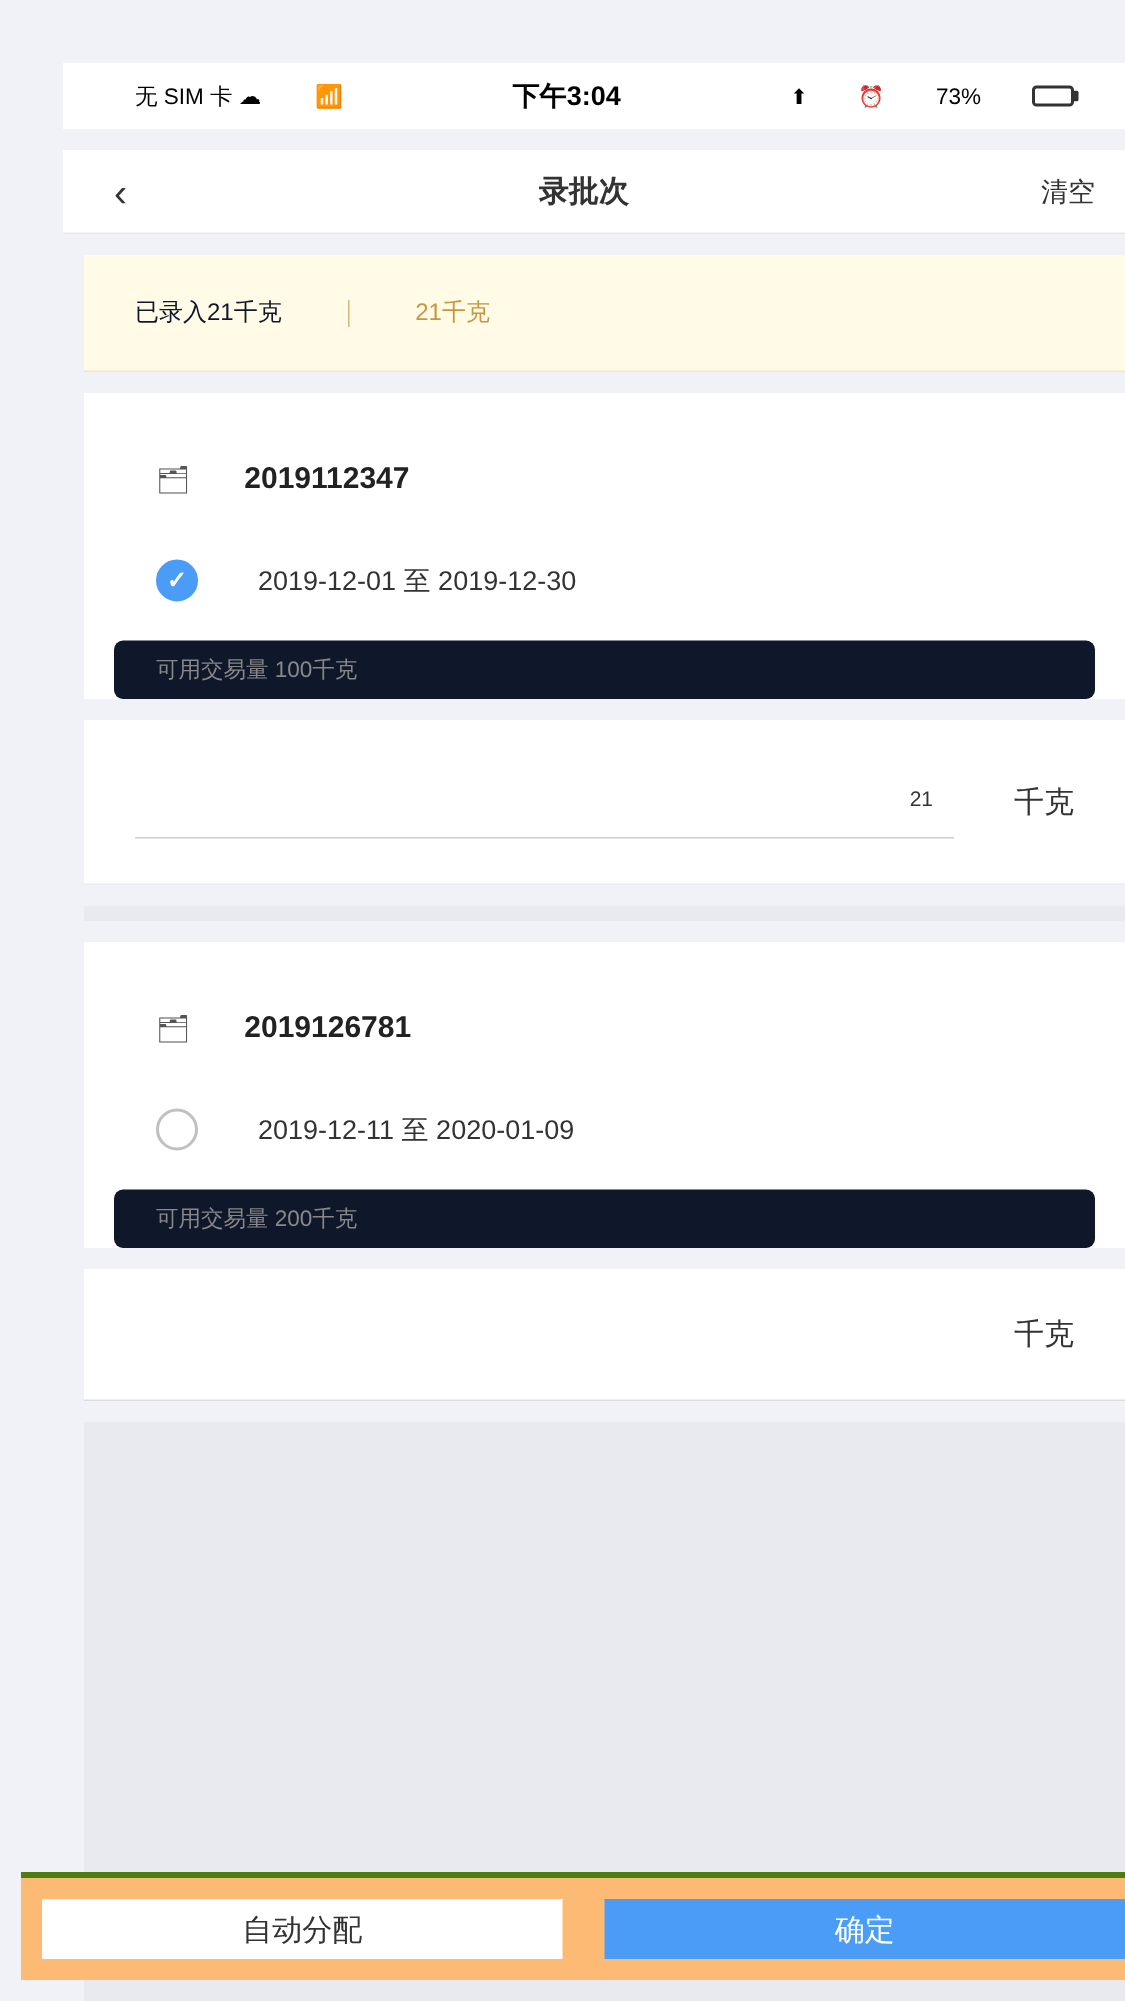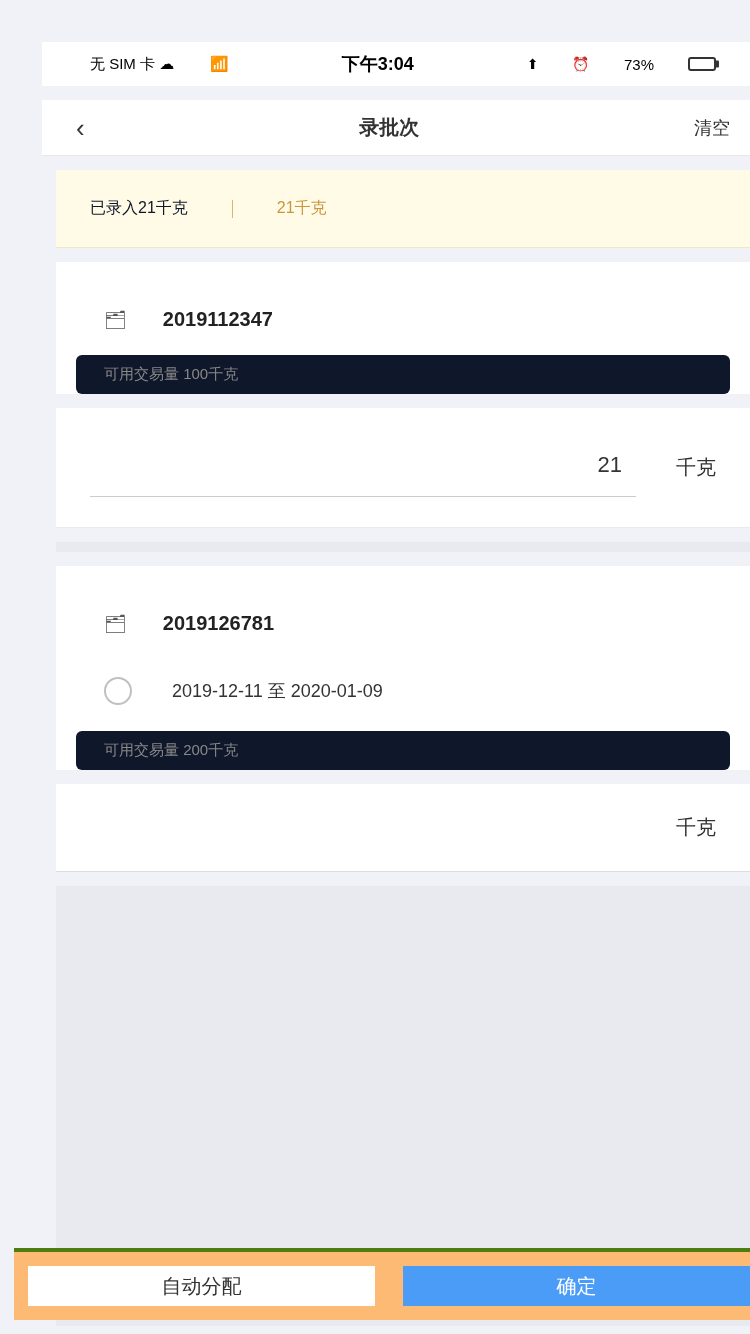--- a/index.html
+++ b/index.html
@@ -105,21 +105,21 @@
     .quantity-row {
       background: #fff;
       padding: 16px 20px 16px 20px;
       display: flex;
       align-items: center;
       justify-content: flex-end;
       gap: 12px;
       border-bottom: 1px solid #e8eaf0;
     }
     .quantity-input {
-      font-size: 22px;
+      font-size: 14px;
       color: #333;
       font-weight: 500;
       text-align: right;
       border: none;
       outline: none;
       width: 100px;
       background: transparent;
     }
     .quantity-unit { font-size: 20px; color: #333; }
     .quantity-underline {
@@ -238,20 +238,24 @@
     <span class="info-label">已录入21千克</span>
     <div class="info-divider"></div>
     <span class="info-value">21千克</span>
   </div>
 
   <div class="batch-item">
     <div class="batch-header">
       <span class="batch-icon">🗂</span>
       <span class="batch-id">2019112347</span>
     </div>
+    <div class="batch-date-row">
+      <div class="radio-circle checked"></div>
+      <span class="batch-date">2019-12-01 至 2019-12-30</span>
+    </div>
     <div class="batch-avail-box">
       <span class="batch-avail">可用交易量 100千克</span>
     </div>
   </div>
 
   <div class="quantity-row">
     <div class="quantity-underline">
       <input class="quantity-input" type="text" value="21" style="">
     </div>
     <span class="quantity-unit">千克</span>

